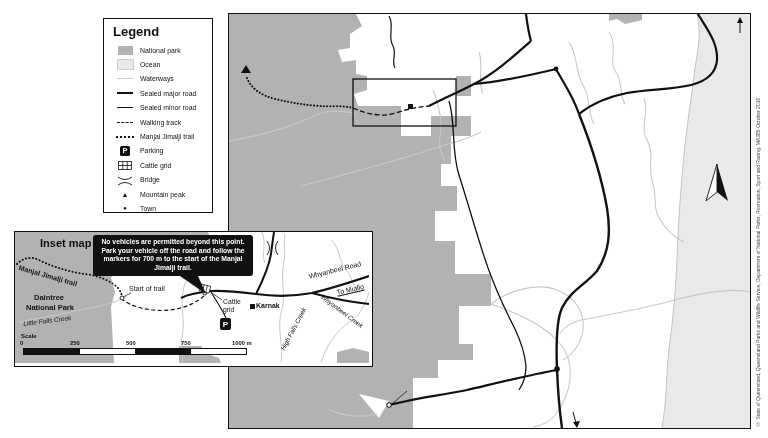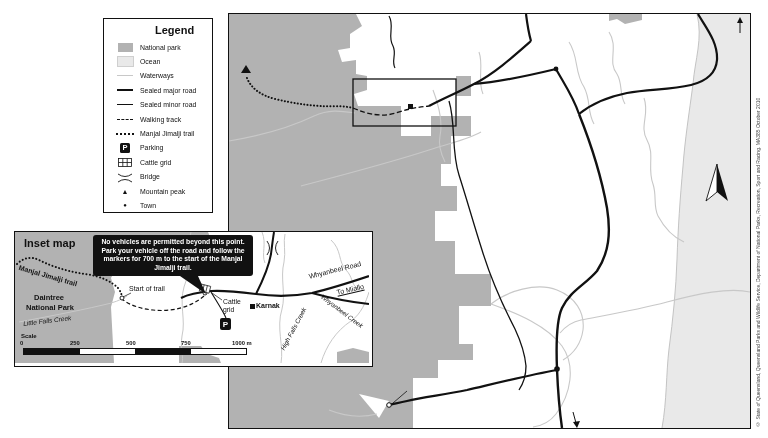--- a/index.html
+++ b/index.html
@@ -6,21 +6,21 @@
   #canvas{position:relative;width:768px;height:438px;background:#ffffff;overflow:hidden;
           font-family:"Liberation Sans",sans-serif;color:#111;}
   .box{position:absolute;background:#fff;border:1.5px solid #111;}
   .lbl{position:absolute;white-space:nowrap;color:#111;line-height:1.15;}
   .b{font-weight:bold;}
   .it{font-style:italic;}
   .ctr{text-align:left;}
   svg{position:absolute;left:0;top:0;display:block;}
   
   #legend{left:103px;top:18px;width:110px;height:195px;z-index:4;padding:5px 0 0 9px;box-sizing:border-box;}
-  #legend .title{font-size:11px;font-weight:bold;margin-bottom:4px;margin-left:42px;}
+  #legend .title{font-size:13px;font-weight:bold;margin-bottom:4px;}
   .lrow{display:flex;align-items:center;height:14.4px;}
   .lic{width:24px;display:flex;justify-content:center;align-items:center;flex:0 0 24px;}
   .ltx{font-size:6.9px;padding-left:3px;}
   .sw-np{width:15px;height:9px;background:#b2b2b2;}
   .sw-oc{width:15px;height:9px;background:#e9e9e9;border:0.5px solid #cfcfcf;}
   .sw-ww{width:16px;height:0;border-top:1.2px solid #c8c8c8;}
   .sw-major{width:16px;height:0;border-top:2.4px solid #111;}
   .sw-minor{width:16px;height:0;border-top:1.3px solid #111;}
   .sw-walk{width:16px;height:0;border-top:1.6px dashed #111;}
   .sw-trail{width:18px;height:0;border-top:2px dotted #111;}
@@ -279,21 +279,21 @@
         <path d="M252,9 Q257,16 252,23" fill="none" stroke="#111" stroke-width="0.9"></path>
         <path d="M263,9 Q258,16 263,23" fill="none" stroke="#111" stroke-width="0.9"></path>
       </g>
       <rect x="235" y="72" width="5" height="5" fill="#111"></rect>
       <polygon points="165,44 183,44 191,62" fill="#111"></polygon>
     </svg>
     <div id="callout" style="white-space:normal;">No vehicles are permitted beyond this point. Park your vehicle off the road and follow the markers for 700 m to the start of the Manjal Jimalji trail.</div>
     <div class="pbadge" style="left:205px;top:86px;">P</div>
   </div>
 
-  <div class="lbl b" style="left:24px;top:237px;font-size:11px;z-index:7;">Inset map</div>
+  <div class="lbl b" style="left:40px;top:237px;font-size:11px;z-index:7;">Inset map</div>
   <div class="lbl b" style="left:20px;top:264px;font-size:7px;transform:rotate(16deg);transform-origin:left top;z-index:7;">Manjal Jimalji trail</div>
   <div class="lbl b ctr" style="left:34px;top:294px;width:56px;font-size:7.5px;z-index:7;">Daintree</div>
   <div class="lbl b ctr" style="left:26px;top:304px;width:72px;font-size:7.5px;z-index:7;">National Park</div>
   <div class="lbl it" style="left:23px;top:317px;font-size:6.5px;transform:rotate(-7deg);z-index:7;">Little Falls Creek</div>
   <div class="lbl" style="left:129px;top:285px;font-size:7px;z-index:7;">Start of trail</div>
   <div class="lbl" style="left:223px;top:298px;width:26px;font-size:6.8px;white-space:normal;line-height:8px;z-index:7;">Cattle grid</div>
   <div class="lbl b" style="left:256px;top:302px;font-size:7px;z-index:7;">Karnak</div>
   <div class="lbl" style="left:308px;top:273px;font-size:7px;transform:rotate(-14deg);transform-origin:left top;z-index:7;">Whyanbeel Road</div>
   <div class="lbl" style="left:336px;top:289px;font-size:7px;transform:rotate(-13deg);transform-origin:left top;text-decoration:underline;z-index:7;">To Miallo</div>
   <div class="lbl it" style="left:279px;top:348px;font-size:6.4px;transform:rotate(-62deg);transform-origin:left top;z-index:7;">High Falls Creek</div>

